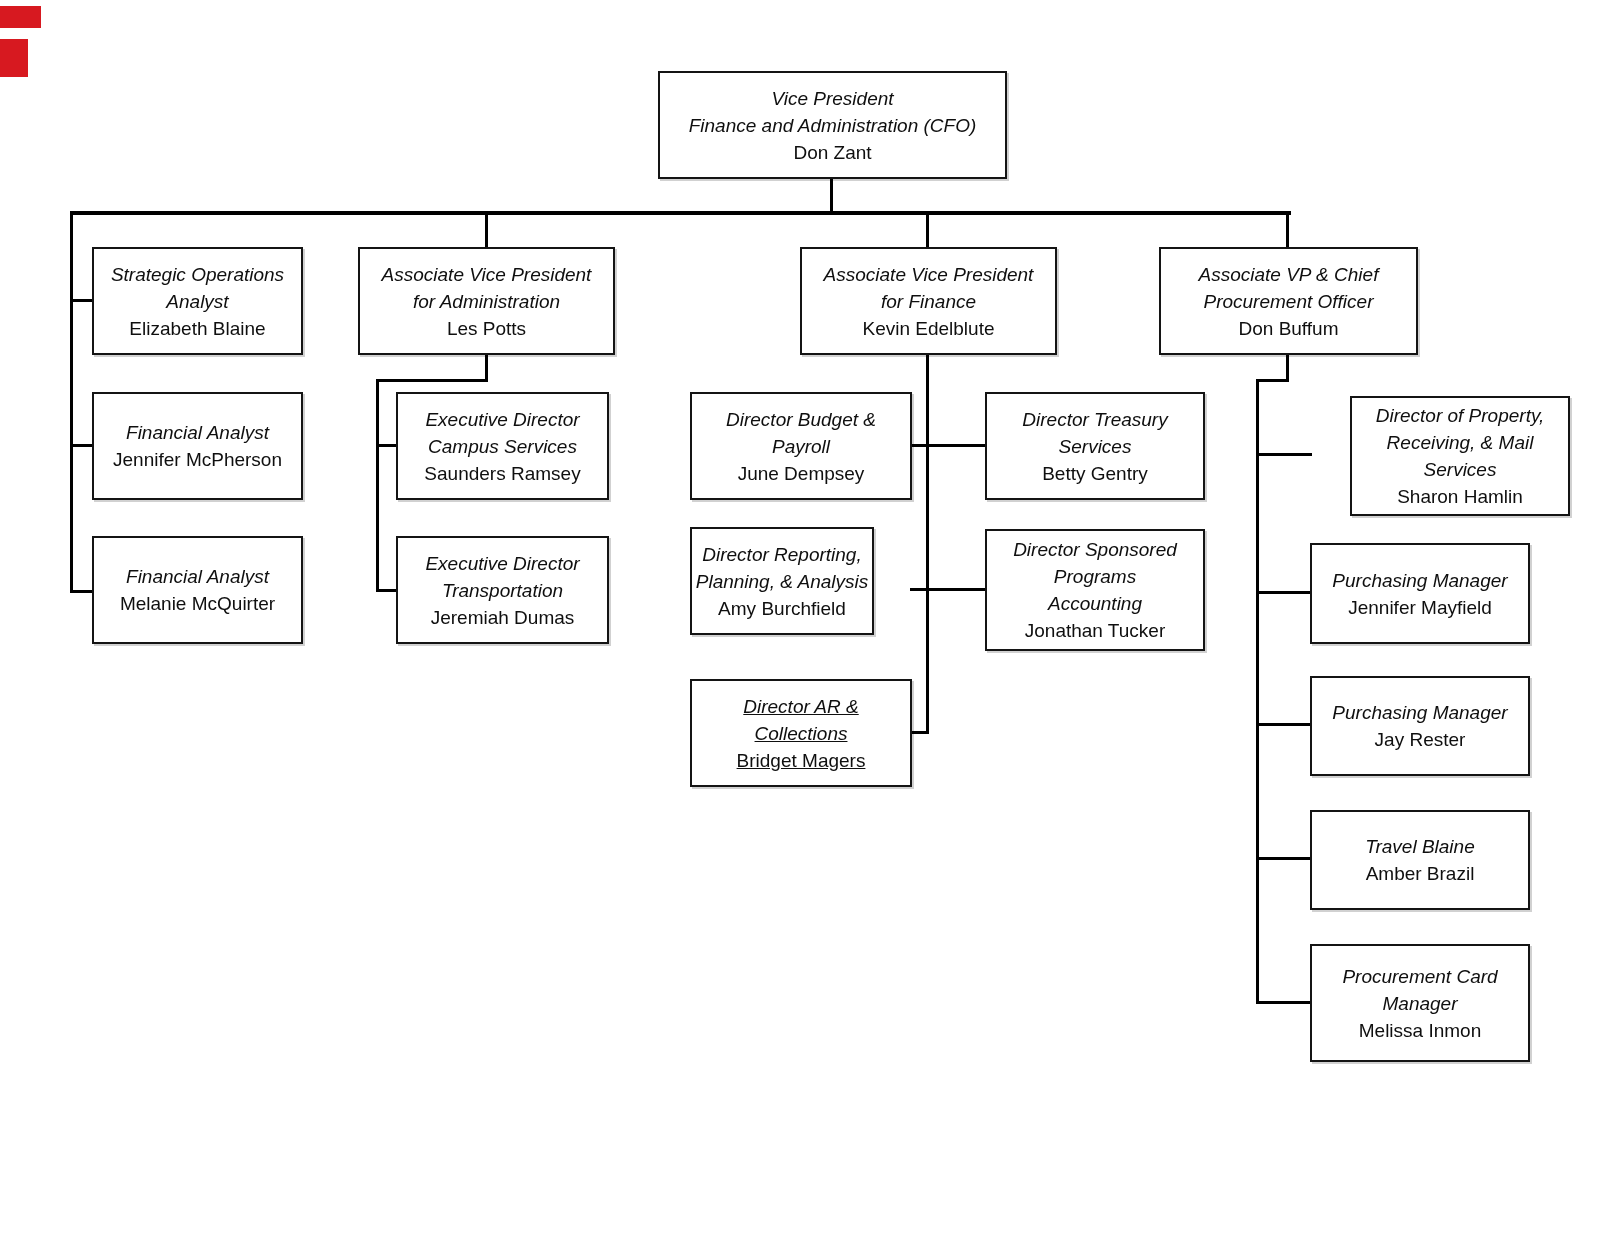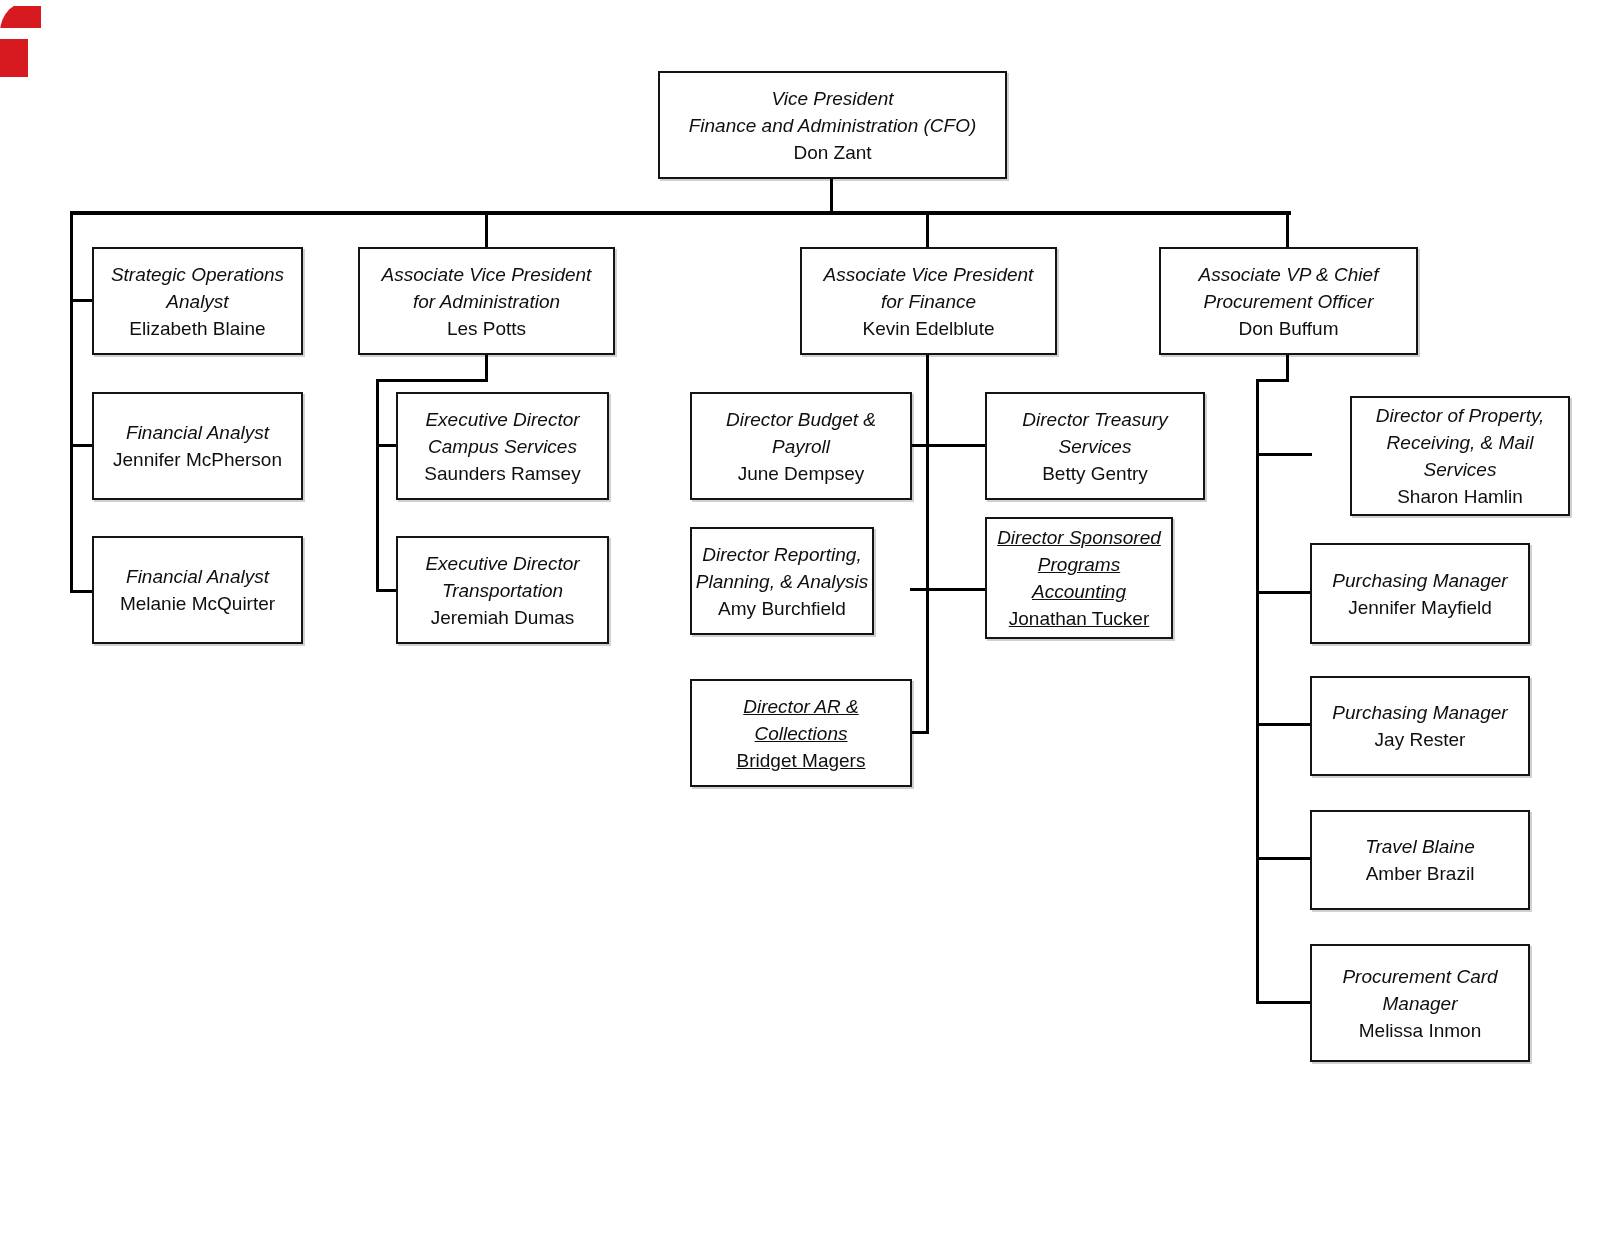--- a/index.html
+++ b/index.html
@@ -1,18 +1,18 @@
 <!DOCTYPE html>
 <html><head>
 <meta charset="utf-8">
 <style>
   html,body{margin:0;padding:0;}
   body{background:#ffffff;font-family:"Liberation Sans",sans-serif;}
   #canvas{
-    position:relative;width:1600px;height:1236px;background:#ffffff;overflow:hidden;border-radius:32px;
+    position:relative;width:1600px;height:1236px;background:#ffffff;overflow:hidden;
   }
   .node{
     position:absolute;box-sizing:border-box;background:#ffffff;
     border:2px solid #141414;box-shadow:2px 2px 0 rgba(0,0,0,0.18);
     display:flex;flex-direction:column;align-items:center;justify-content:center;
     text-align:center;color:#0f0f0f;font-size:19px;line-height:27px;padding:2px 3px;
   }
   .node .title{font-style:italic;white-space:pre-line;}
   .node .name{white-space:pre-line;}
   .line{position:absolute;background:#000000;}
@@ -106,21 +106,21 @@
   <div class="node" style="left:985px;top:392px;width:220px;height:108px;">
     <div class="title">Director Treasury
 Services</div>
     <div class="name">Betty Gentry</div>
   </div>
   <div class="node" style="left:690px;top:527px;width:184px;height:108px;">
     <div class="title">Director Reporting,
 Planning, &amp; Analysis</div>
     <div class="name">Amy Burchfield</div>
   </div>
-  <div class="node" style="left:985px;top:517px;width:188px;height:122px;text-decoration:underline;">
+  <div class="node" style="left:985px;top:529px;width:220px;height:122px;">
     <div class="title">Director Sponsored
 Programs
 Accounting</div>
     <div class="name">Jonathan Tucker</div>
   </div>
   <div class="node" style="left:690px;top:679px;width:222px;height:108px;text-decoration:underline;">
     <div class="title">Director AR &amp;
 Collections</div>
     <div class="name">Bridget Magers</div>
   </div>

